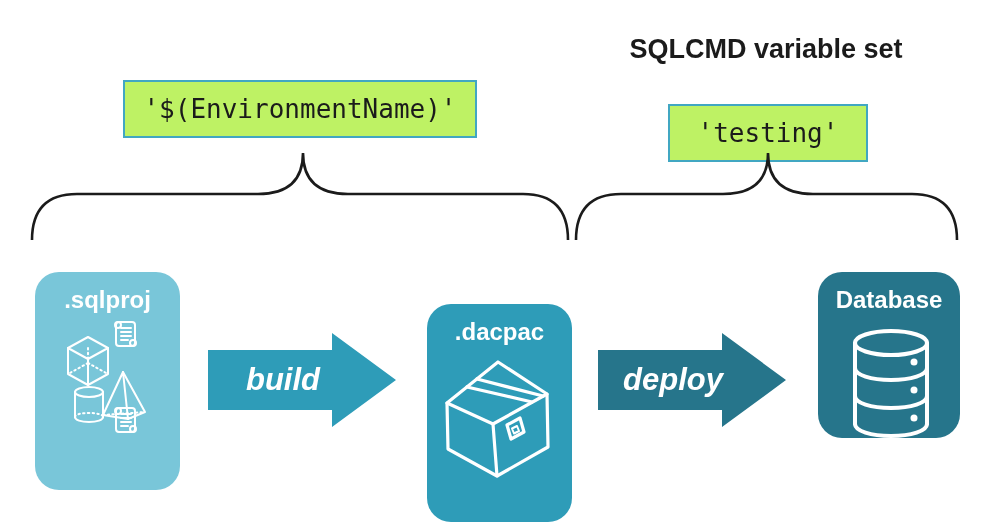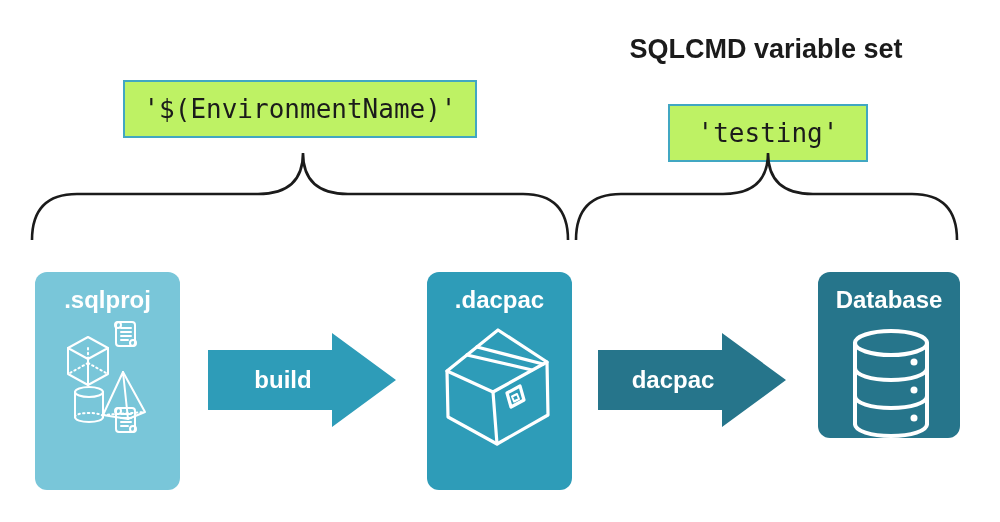--- a/index.html
+++ b/index.html
@@ -32,25 +32,25 @@
   .code{
     font-family:"DejaVu Sans Mono",monospace;font-size:26px;color:var(--code-text);
     white-space:pre;
   }
   .overlay{position:absolute;left:0;top:0;}
   .brace{fill:none;stroke:var(--brace);stroke-width:2.6;}
   .arrow-build{fill:var(--arrow-build);}
   .arrow-deploy{fill:var(--arrow-deploy);}
   .arrow-label{
     position:absolute;display:flex;align-items:center;justify-content:center;
-    font-size:24px;font-weight:700;color:var(--card-text);pointer-events:none;
+    font-size:31px;font-weight:700;color:var(--card-text);pointer-events:none;font-style:italic;
   }
-  .card{position:absolute;border-radius:12px;}
+  .card{position:absolute;border-radius:24px;}
   .card-sqlproj{background:var(--card-sqlproj);}
-  .card-dacpac{background:var(--card-dacpac);}
+  .card-dacpac{background:var(--card-dacpac);margin-top:32px;}
   .card-database{background:var(--card-database);}
   .card-title{
     position:absolute;top:14px;left:0;width:100%;text-align:center;
     font-size:24px;font-weight:700;color:var(--card-text);
   }
   .card-icon{position:absolute;left:0;top:0;}
   .icon-stroke{fill:none;stroke:var(--icon-stroke);stroke-linecap:round;stroke-linejoin:round;}
   .dotted{stroke-dasharray:1.5 3.2;}
 </style>
 </head>
@@ -68,21 +68,21 @@
   </div>
 
   <svg class="overlay" width="1000" height="522" viewBox="0 0 1000 522">
     <path class="brace" d="M32 240 Q32 194 77 194 L258 194 Q303 194 303 153 Q303 194 348 194 L523 194 Q568 194 568 240"></path>
     <path class="brace" d="M576 240 Q576 194 621 194 L723 194 Q768 194 768 153 Q768 194 813 194 L912 194 Q957 194 957 240"></path>
     <polygon class="arrow-build" points="208,350 332,350 332,333 396,380 332,427 332,410 208,410"></polygon>
     <polygon class="arrow-deploy" points="598,350 722,350 722,333 786,380 722,427 722,410 598,410"></polygon>
   </svg>
 
   <div class="arrow-label" style="left:208px;top:350px;width:150px;height:60px;">build</div>
-  <div class="arrow-label" style="left:598px;top:350px;width:150px;height:60px;">dacpac</div>
+  <div class="arrow-label" style="left:598px;top:350px;width:150px;height:60px;">deploy</div>
 
   <div class="card card-sqlproj" style="left:35px;top:272px;width:145px;height:218px;">
     <div class="card-title">.sqlproj</div>
     <svg class="card-icon" width="145" height="218" viewBox="0 0 145 218">
       <defs>
         <g id="scroll" class="icon-stroke" stroke-width="2">
           <rect x="4" y="3" width="19" height="24" rx="3"></rect>
           <circle cx="6" cy="6" r="3"></circle>
           <circle cx="21" cy="24" r="3"></circle>
           <line x1="9" y1="9" x2="19" y2="9"></line>

